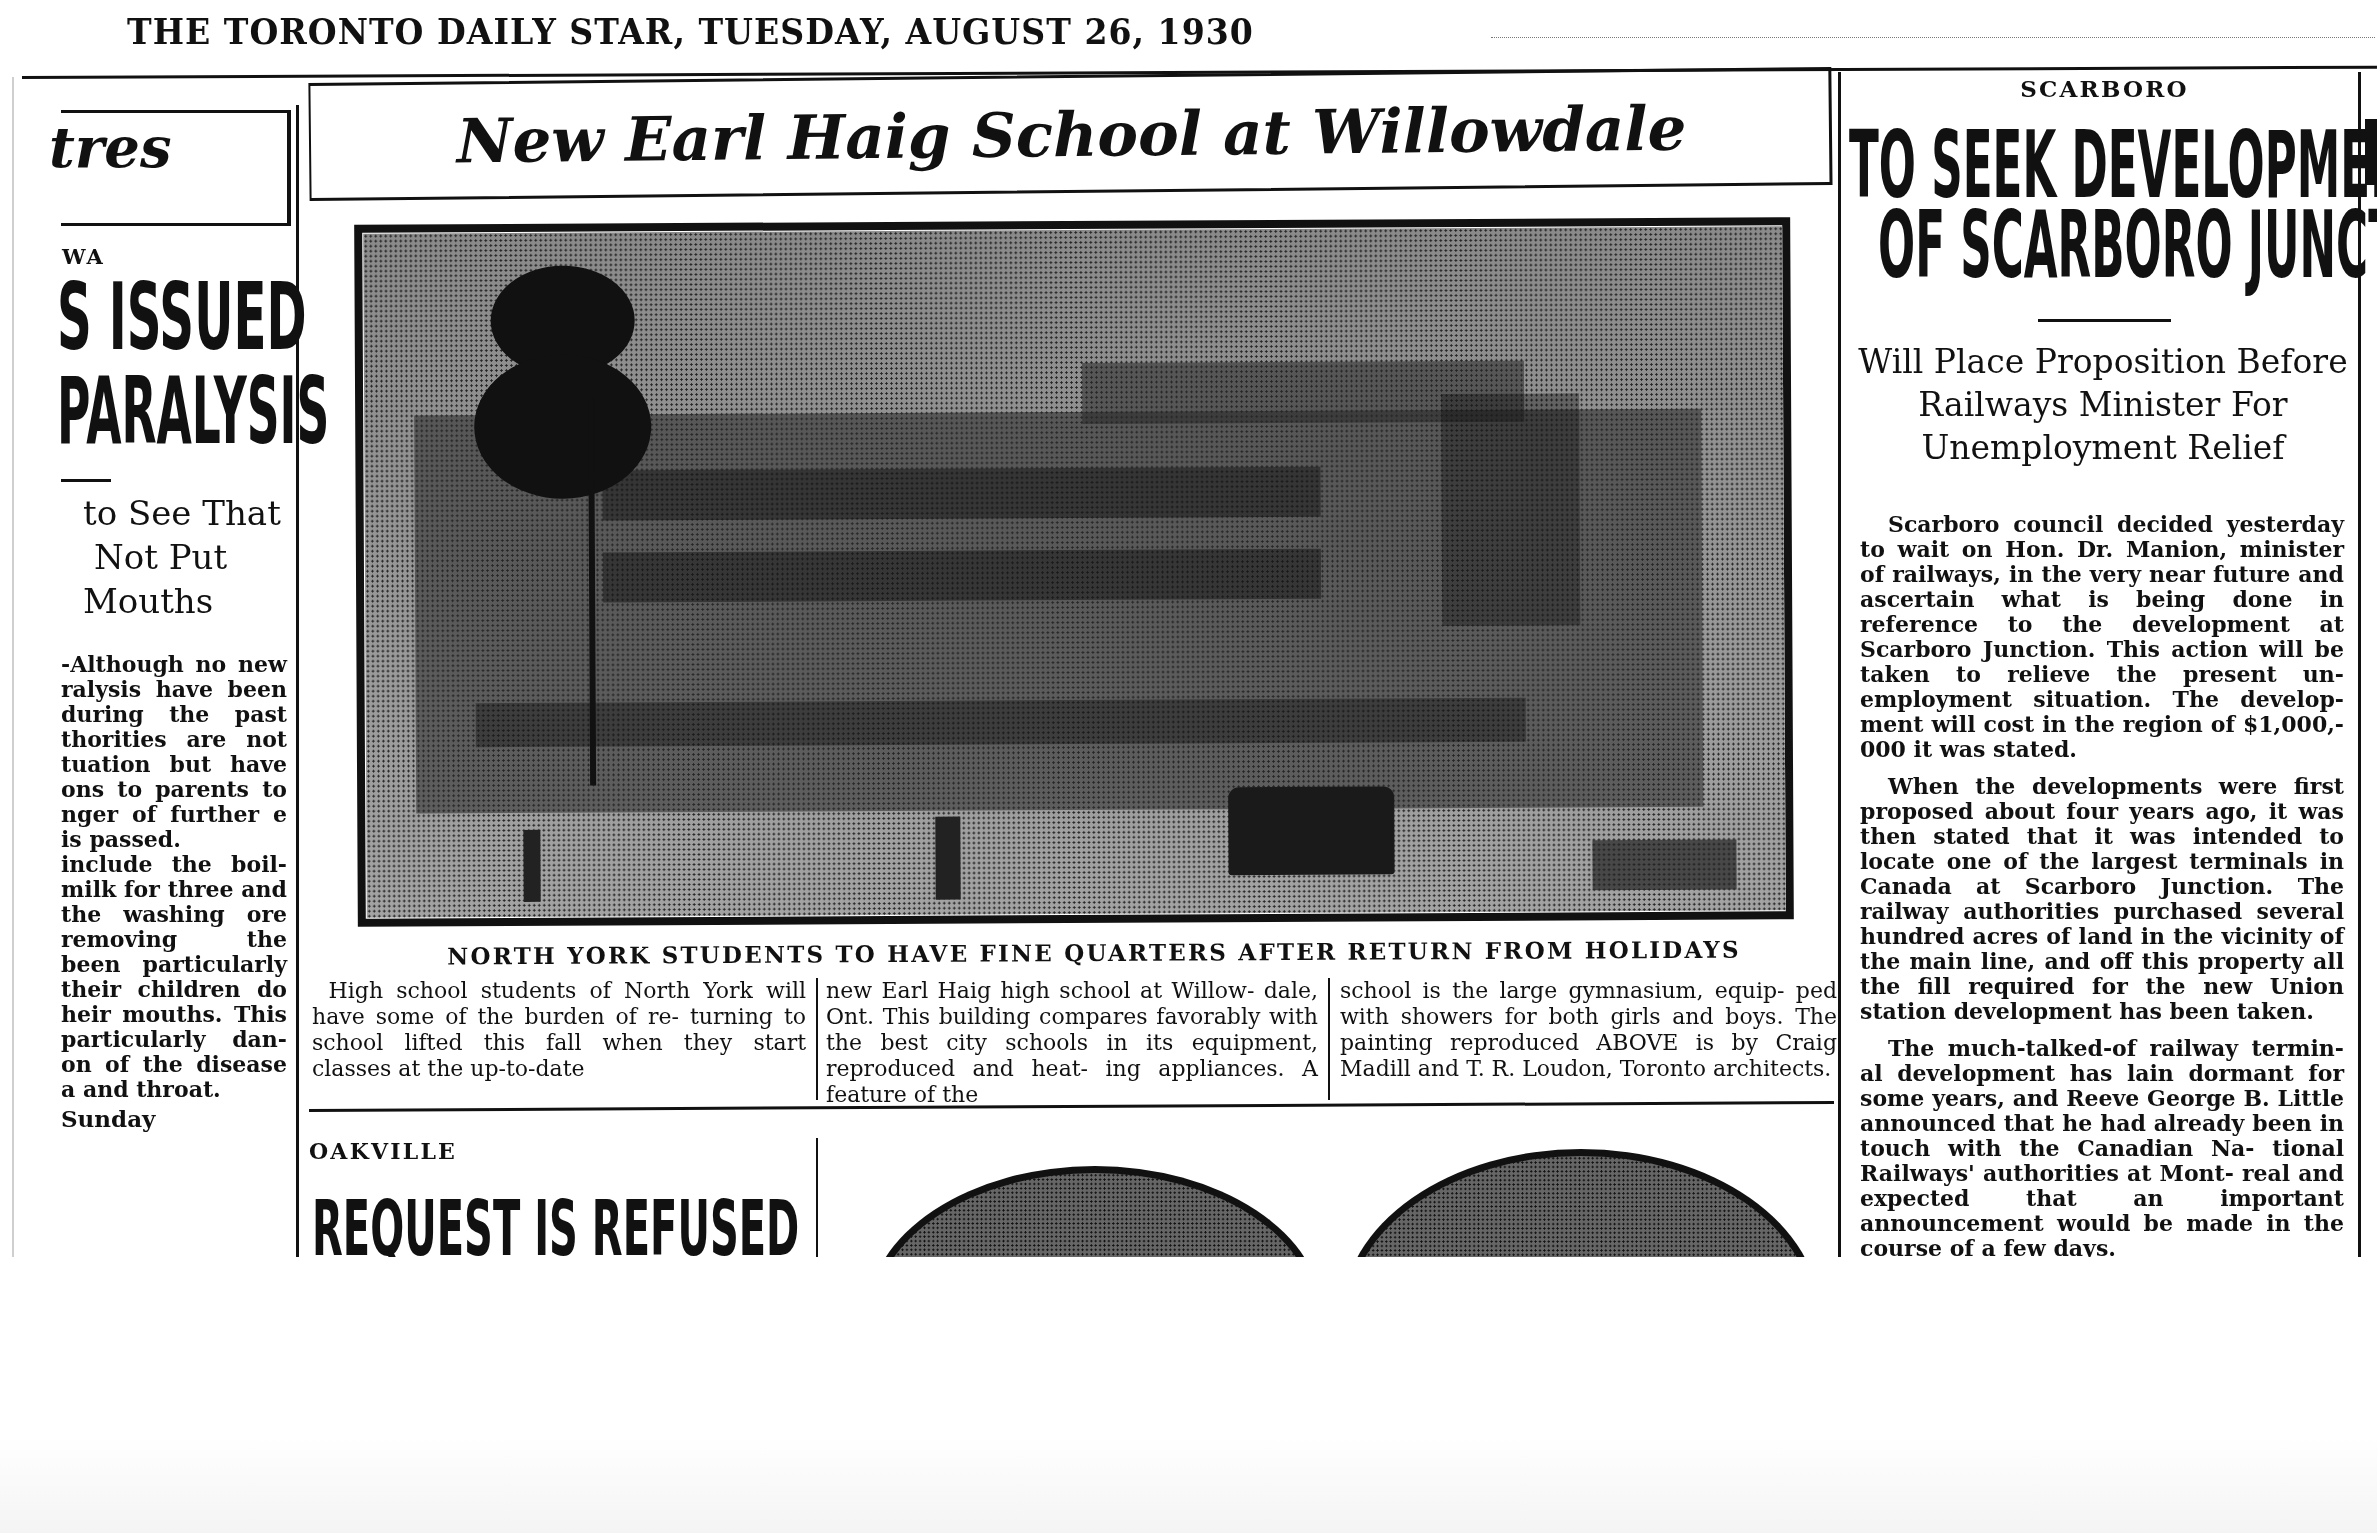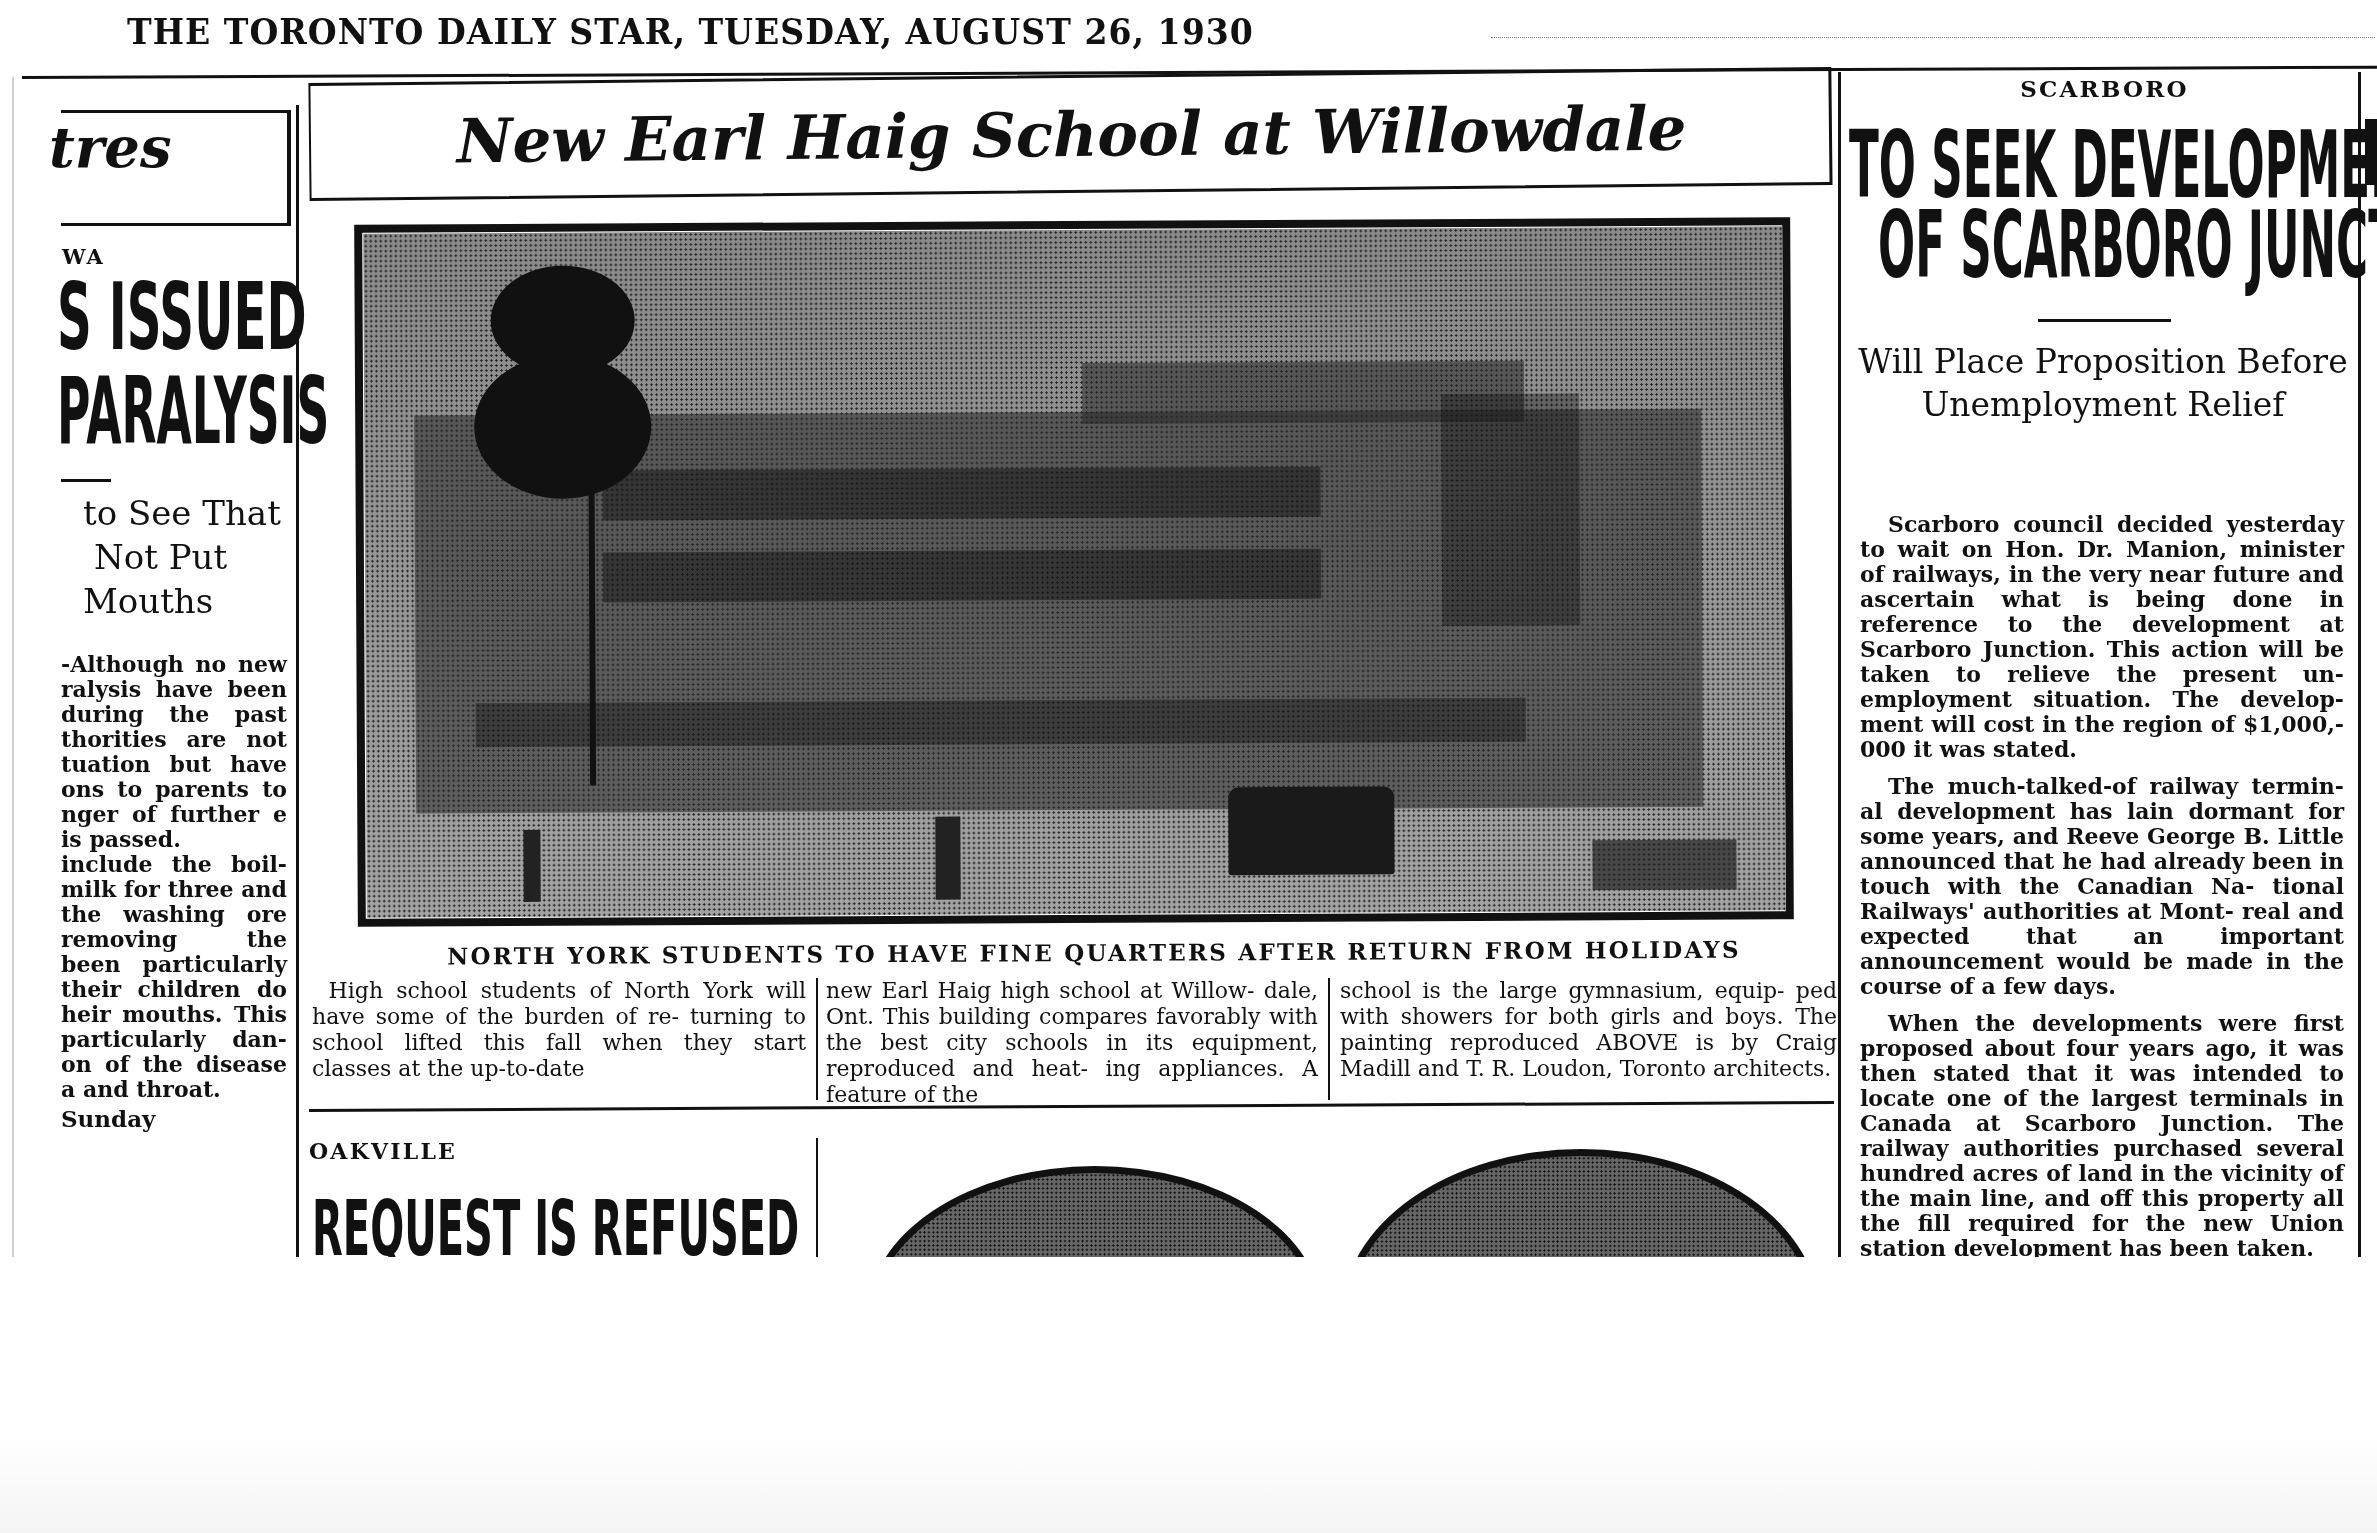--- a/index.html
+++ b/index.html
@@ -140,26 +140,27 @@
 <div class="abs vrule" style="left:816px; top:1138px; width:2.2px; height:122px;"></div>
 <div class="abs oval" style="left:867px; top:1166px; width:442px; height:144px;"></div>
 <div class="abs oval" style="left:1342px; top:1149px; width:464px; height:160px;"></div>
 
 <div class="abs scarboro-label">SCARBORO</div>
 <div class="abs big-cond seek1">TO SEEK DEVELOPMENT</div>
 <div class="abs big-cond seek2">OF SCARBORO JUNCTION</div>
 <div class="abs right-shortrule"></div>
 <div class="abs deck-right">
   <div>Will Place Proposition Before</div>
+  <div>Railways Minister For</div>
   <div>Unemployment Relief</div>
 </div>
 <div class="abs body-text right-body">
   <p>Scarboro council decided yesterday to wait on Hon. Dr. Manion, minister of railways, in the very near future and ascertain what is being done in reference to the development at Scarboro Junction. This action will be taken to relieve the present un- employment situation. The develop- ment will cost in the region of $1,000,- 000 it was stated.</p>
+  <p>When the developments were first proposed about four years ago, it was then stated that it was intended to locate one of the largest terminals in Canada at Scarboro Junction. The railway authorities purchased several hundred acres of land in the vicinity of the main line, and off this property all the fill required for the new Union station development has been taken.</p>
   <p>The much-talked-of railway termin- al development has lain dormant for some years, and Reeve George B. Little announced that he had already been in touch with the Canadian Na- tional Railways' authorities at Mont- real and expected that an important announcement would be made in the course of a few days.</p>
-  <p>When the developments were first proposed about four years ago, it was then stated that it was intended to locate one of the largest terminals in Canada at Scarboro Junction. The railway authorities purchased several hundred acres of land in the vicinity of the main line, and off this property all the fill required for the new Union station development has been taken.</p>
   <p>There are still a number of houses</p>
 </div>
 
 <div class="abs" style="left:2365px; top:119px; width:12px; height:66px; background:#111;"></div>
 
 <div class="abs clip-bottom"></div>
 <div class="abs clip-shade"></div>
 
 
 </body></html>

